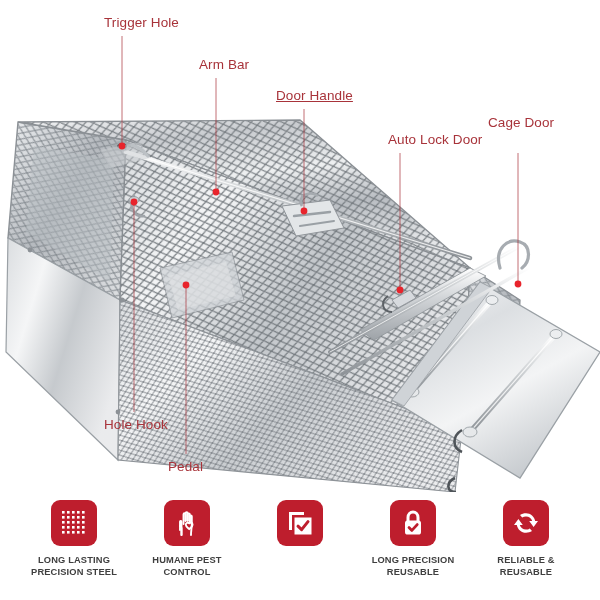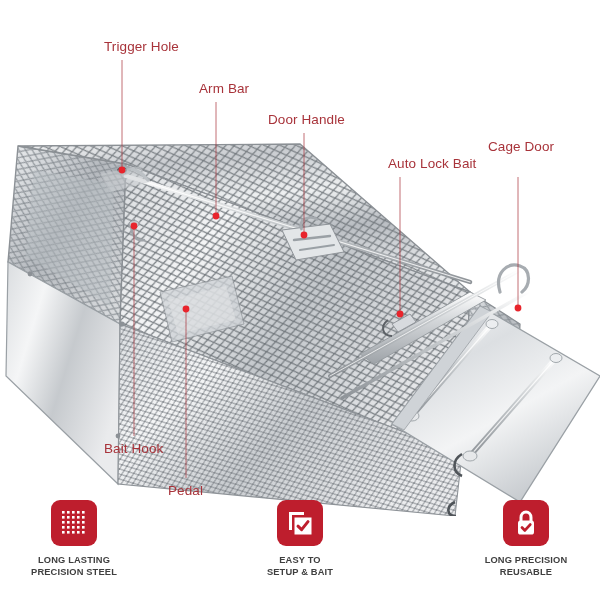--- a/index.html
+++ b/index.html
@@ -6,21 +6,21 @@
   body{
     width:600px;height:600px;
     background:#ffffff;
     font-family:"Liberation Sans", sans-serif;
     overflow:hidden;
     position:relative;
   }
   #stage{position:relative;width:600px;height:600px;}
 
   
-  #diagram{position:absolute;left:0;top:0;width:509px;height:492px;margin-top:24px;}
+  #diagram{position:absolute;left:0;top:0;width:509px;height:492px;}
   #diagram svg{display:block;}
 
   .callout-label{
     position:absolute;
     color:#a8333a;
     font-size:13.5px;
     line-height:14px;
     white-space:nowrap;
     letter-spacing:.1px;
   }
@@ -232,24 +232,24 @@
           <circle cx="518" cy="284" r="3.4" fill="#e8242c"></circle>
           <line x1="134" y1="203" x2="134" y2="412" stroke="#a8333a" stroke-width="1" opacity="0.7"></line>
           <circle cx="134" cy="202" r="3.4" fill="#e8242c"></circle>
           <line x1="186" y1="286" x2="186" y2="454" stroke="#a8333a" stroke-width="1" opacity="0.7"></line>
           <circle cx="186" cy="285" r="3.4" fill="#e8242c"></circle>
         </g>
     </svg>
 
     <div class="callout-label" style="left:104px;top:16px;">Trigger Hole</div>
     <div class="callout-label" style="left:199px;top:58px;text-align:right;">Arm Bar</div>
-    <div class="callout-label" style="left:268px;top:89px;">Door Handle</div>
-    <div class="callout-label" style="left:388px;top:133px;">Auto Lock Bait</div>
+    <div class="callout-label" style="left:276px;top:89px;text-decoration:underline;">Door Handle</div>
+    <div class="callout-label" style="left:388px;top:133px;">Auto Lock Door</div>
     <div class="callout-label" style="left:488px;top:116px;">Cage Door</div>
-    <div class="callout-label" style="left:104px;top:418px;">Bait Hook</div>
+    <div class="callout-label" style="left:104px;top:418px;">Hole Hook</div>
     <div class="callout-label" style="left:168px;top:460px;text-align:center;">Pedal</div>
   </div>
 
   <div id="features">
 
     <div class="feature">
       <div class="badge">
         <svg width="30" height="30" viewBox="0 0 30 30">
           <g fill="#ffffff">
             <rect x="3" y="3" width="2.6" height="2.6"></rect>
@@ -279,44 +279,79 @@
               <rect x="23" y="23" width="2.6" height="2.6"></rect>
           </g>
         </svg>
       </div>
       <div class="cap">
         <span>LONG LASTING</span><br>
         <span>PRECISION STEEL</span>
       </div>
     </div>
 
+    <div class="feature">
+      <div class="badge">
+        <svg width="30" height="30" viewBox="0 0 30 30">
+          <g fill="none" stroke="#ffffff" stroke-width="1.9" stroke-linecap="round" stroke-linejoin="round">
+            <path d="M9.5,27 L9.5,14 C9.5,12.6 8,12.3 8,14 L8,18"></path>
+            <path d="M11.5,16 L11.5,6.5 C11.5,4.9 13.6,4.9 13.6,6.5 L13.6,13"></path>
+            <path d="M13.6,12.5 L13.6,5.5 C13.6,3.9 15.7,3.9 15.7,5.5 L15.7,12.5"></path>
+            <path d="M15.7,12.8 L15.7,6.6 C15.7,5 17.8,5 17.8,6.6 L17.8,13.6"></path>
+            <path d="M17.8,13.8 L17.8,8.6 C17.8,7.1 19.8,7.1 19.8,8.6 L19.8,15"></path>
+            <path d="M9.5,20 L9.5,27"></path>
+            <path d="M19.8,15 C19.8,20 19,22.5 19,27"></path>
+            <path d="M8,18 L8,22"></path>
+          </g>
+          <path d="M17.2,15.4 C15.9,14.2 13.8,14.9 13.8,16.7 C13.8,18.6 16.3,20.3 17.2,21.2 C18.1,20.3 20.6,18.6 20.6,16.7 C20.6,14.9 18.5,14.2 17.2,15.4 Z" fill="none" stroke="#ffffff" stroke-width="1.9" stroke-linejoin="round"></path>
+        </svg>
+      </div>
+      <div class="cap">
+        <span>HUMANE PEST</span><br>
+        <span>CONTROL</span>
+      </div>
+    </div>
 
     <div class="feature">
       <div class="badge">
         <svg width="30" height="30" viewBox="0 0 30 30">
           <path d="M4,4 L19,4 L19,7 L7,7 L7,22 L4,22 Z" fill="#ffffff"></path>
           <rect x="9.5" y="9.5" width="17" height="17" fill="#ffffff"></rect>
           <path d="M13,18.2 L16.6,21.6 L23,13.6" fill="none" stroke="#be1e2d" stroke-width="3" stroke-linecap="round" stroke-linejoin="round"></path>
         </svg>
       </div>
-      <div class="cap">
-        <span>EASY TO</span><br>
-        <span>SETUP &amp; BAIT</span>
-      </div>
     </div>
 
     <div class="feature">
       <div class="badge">
         <svg width="30" height="30" viewBox="0 0 30 30">
           <path d="M10,13 L10,9.5 C10,6.2 12.3,4 15,4 C17.7,4 20,6.2 20,9.5 L20,13" fill="none" stroke="#ffffff" stroke-width="3" stroke-linecap="round"></path>
           <rect x="7" y="12.5" width="16" height="14" rx="2.6" fill="#ffffff"></rect>
           <path d="M11,19.6 L13.9,22.4 L19.2,16.6" fill="none" stroke="#be1e2d" stroke-width="2.8" stroke-linecap="round" stroke-linejoin="round"></path>
         </svg>
       </div>
       <div class="cap">
         <span>LONG PRECISION</span><br>
         <span>REUSABLE</span>
       </div>
     </div>
 
+    <div class="feature">
+      <div class="badge">
+        <svg width="30" height="30" viewBox="0 0 30 30">
+          <g fill="#ffffff">
+            <path d="M15,5.2 C19.6,5.2 23.4,8.6 24.2,13 L27,13 L22.6,19 L18.2,13 L21.2,13
+                     C20.5,10.4 18,8.4 15,8.4 C13.6,8.4 12.3,8.8 11.2,9.6 L9,6.9
+                     C10.7,5.8 12.8,5.2 15,5.2 Z"></path>
+            <path d="M15,24.8 C10.4,24.8 6.6,21.4 5.8,17 L3,17 L7.4,11 L11.8,17 L8.8,17
+                     C9.5,19.6 12,21.6 15,21.6 C16.4,21.6 17.7,21.2 18.8,20.4 L21,23.1
+                     C19.3,24.2 17.2,24.8 15,24.8 Z"></path>
+          </g>
+        </svg>
+      </div>
+      <div class="cap">
+        <span>RELIABLE &amp;</span><br>
+        <span>REUSABLE</span>
+      </div>
+    </div>
 
   </div>
 </div>
 
 </body></html>

